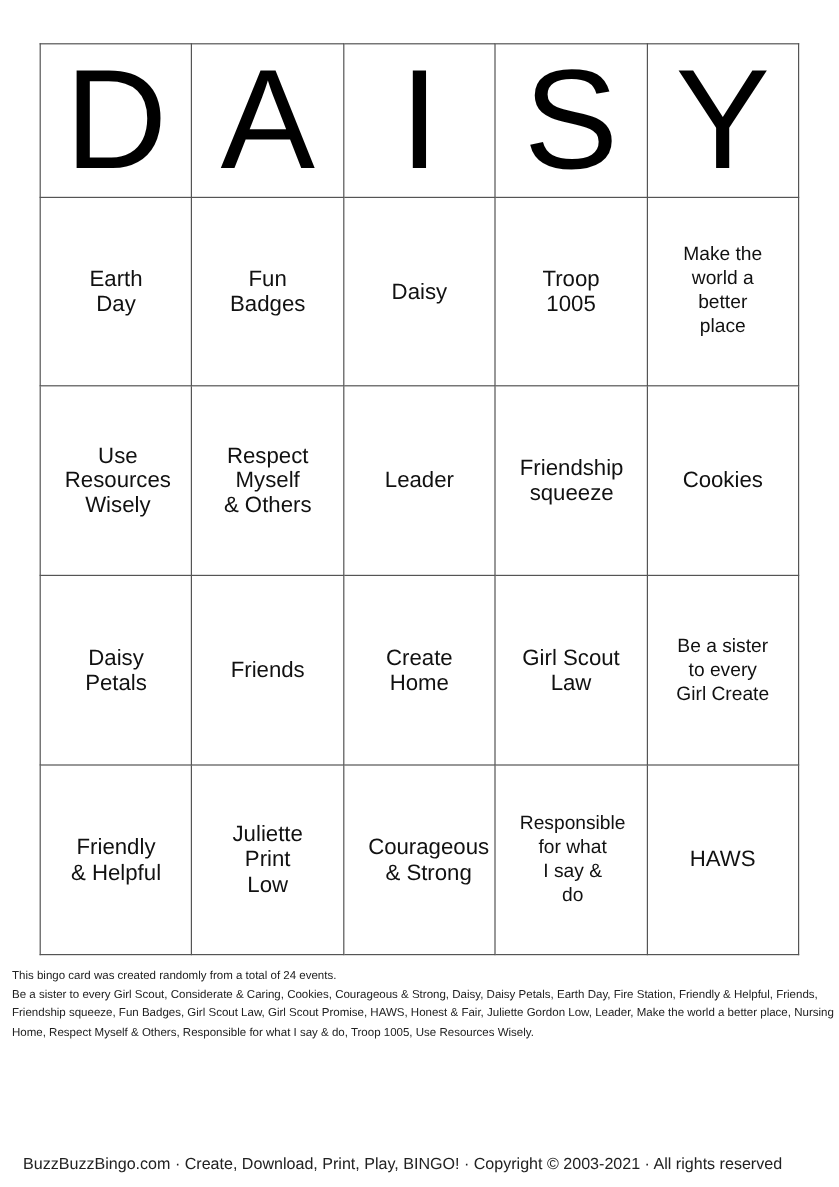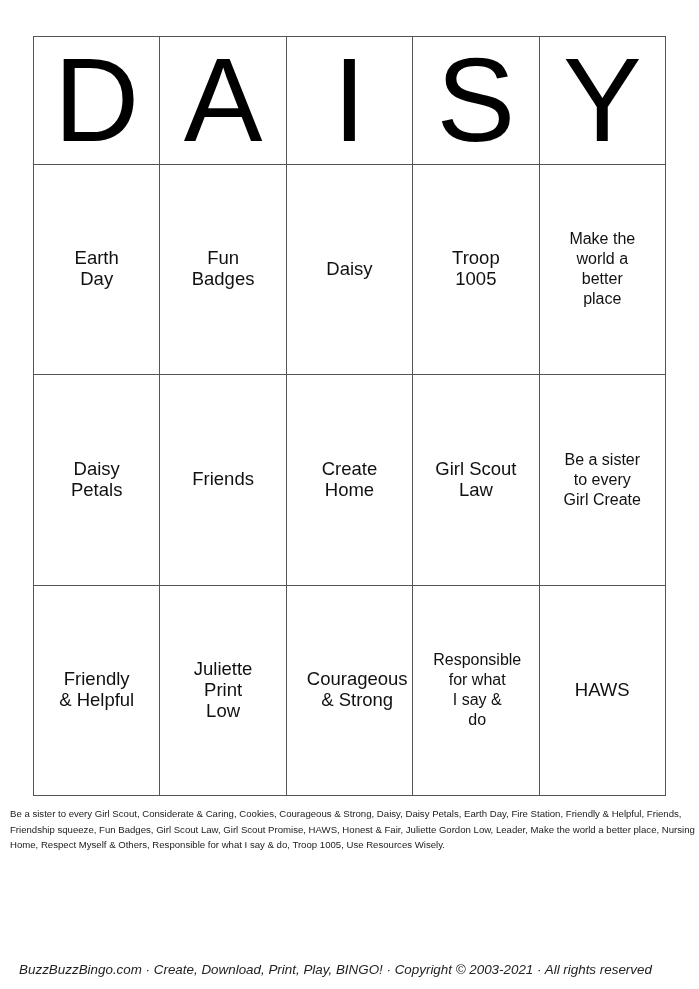--- a/index.html
+++ b/index.html
@@ -10,21 +10,21 @@
   .card td { border: 1px solid #555; text-align: center; vertical-align: middle;
              padding: 0 20px; width: 126.6px; height: 126.6px; box-sizing: border-box;
              line-height: 1.13; font-size: 18.5px; }
   .card td.small { font-size: 16px; line-height: 1.25; }
   .card th { border: 1px solid #555; height: 126.6px; font-weight: normal;
              font-size: 118px; line-height: 1; padding: 0; color: #000; }
   .cell-text { white-space: pre-line; display: inline-block; }
   .info { position: absolute; left: 10px; top: 806px; width: 685px;
           font-size: 9.6px; line-height: 15.5px; color: #222; }
   .footer { position: absolute; left: 0; width: 671px; top: 962px; text-align: center;
-            font-size: 13.4px; color: #222; font-style: italic; }
+            font-size: 13.4px; color: #222; }
 </style>
 </head>
 <body>
 
 <table class="card">
   <thead>
     <tr>
       <th>D</th>
       <th>A</th>
       <th>I</th>
@@ -38,20 +38,32 @@
 Day</span></td>
         <td><span class="cell-text">Fun
 Badges</span></td>
         <td><span class="cell-text">Daisy</span></td>
         <td><span class="cell-text">Troop
 1005</span></td>
         <td class="small"><span class="cell-text">Make the
 world a
 better
 place</span></td>
+      </tr>
+      <tr>
+        <td><span class="cell-text">Use
+Resources
+Wisely</span></td>
+        <td><span class="cell-text">Respect
+Myself
+&amp; Others</span></td>
+        <td><span class="cell-text">Leader</span></td>
+        <td><span class="cell-text">Friendship
+squeeze</span></td>
+        <td><span class="cell-text">Cookies</span></td>
       </tr>
       <tr>
         <td><span class="cell-text">Daisy
 Petals</span></td>
         <td><span class="cell-text">Friends</span></td>
         <td><span class="cell-text">Create
 Home</span></td>
         <td><span class="cell-text">Girl Scout
 Law</span></td>
         <td class="small"><span class="cell-text">Be a sister
@@ -69,16 +81,17 @@
         <td class="small"><span class="cell-text">Responsible
 for what
 I say &amp;
 do</span></td>
         <td><span class="cell-text">HAWS</span></td>
       </tr>
     </tbody>
 </table>
 
 <div class="info">
+  <div>This bingo card was created randomly from a total of 24 events.</div>
   <div>Be a sister to every Girl Scout, Considerate &amp; Caring, Cookies, Courageous &amp; Strong, Daisy, Daisy Petals, Earth Day, Fire Station, Friendly &amp; Helpful, Friends, Friendship squeeze, Fun Badges, Girl Scout Law, Girl Scout Promise, HAWS, Honest &amp; Fair, Juliette Gordon Low, Leader, Make the world a better place, Nursing Home, Respect Myself &amp; Others, Responsible for what I say &amp; do, Troop 1005, Use Resources Wisely.</div>
 </div>
 
 <div class="footer">BuzzBuzzBingo.com · Create, Download, Print, Play, BINGO! · Copyright © 2003-2021 · All rights reserved</div>
 
 </body></html>

